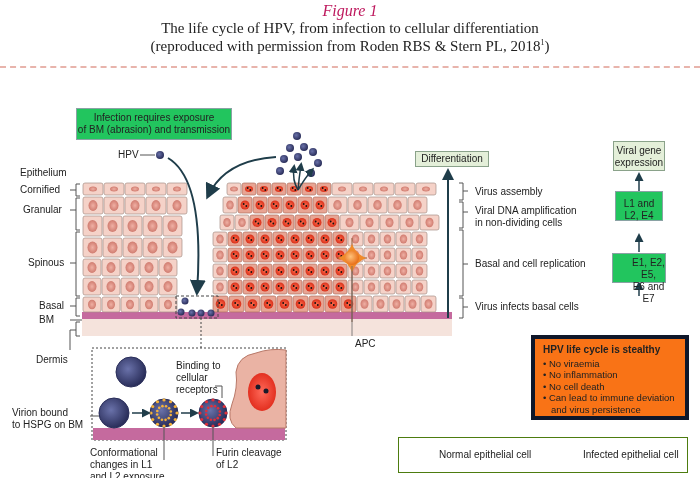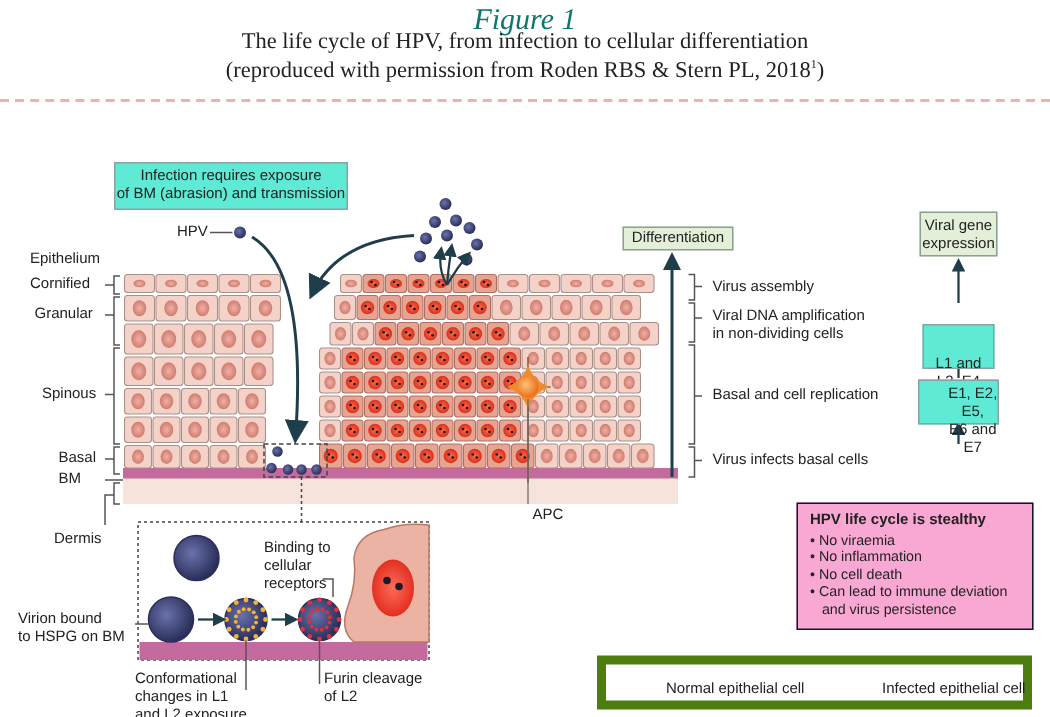--- a/index.html
+++ b/index.html
@@ -1,30 +1,30 @@
 <!DOCTYPE html>
 <html><head>
 <meta charset="utf-8">
 <style>
   html, body { margin:0; padding:0; background:#ffffff; }
   body { width:700px; height:478px; position:relative; overflow:hidden; font-family:"Liberation Sans", sans-serif; }
   .hdr { position:absolute; left:0; top:0; width:700px; text-align:center; font-family:"Liberation Serif", serif; color:#222; }
-  .fig-label { position:absolute; top:2px; left:0; width:700px; text-align:center; font-style:italic; color:#0f766e; font-size:20px; }
+  .fig-label { position:absolute; top:2px; left:0; width:700px; text-align:center; font-style:italic; color:#be185d; font-size:16px; }
   .title1 { position:absolute; top:20px; left:0; width:700px; text-align:center; font-size:15px; }
   .title2 { position:absolute; top:38px; left:0; width:700px; text-align:center; font-size:15px; }
   .title2 sup { font-size:8px; }
   .sep { position:absolute; top:66px; left:0; width:700px; border-top:2px dashed #e8b4ac; }
   svg { position:absolute; left:0; top:0; }
   .lbl { position:absolute; font-size:10px; color:#222; white-space:nowrap; line-height:12px; }
   .box { position:absolute; font-size:10px; color:#222; text-align:center; line-height:12px; box-sizing:border-box; }
-  .box-blue { background:#5eead4; border:1px solid #8aa2a4; }
+  .box-blue { background:#22c55e; border:1px solid #8aa2a4; }
   .box-green { background:#e4efd9; border:1px solid #8aa28a; }
-  .stealth { position:absolute; left:531px; top:335px; width:158px; height:85px; background:#f9a8d4; border:1px solid #0f172a; box-sizing:border-box; padding:5px 8px; font-size:9.5px; line-height:11.5px; color:#222; }
+  .stealth { position:absolute; left:531px; top:335px; width:158px; height:85px; background:#f97316; border:4px solid #0f172a; box-sizing:border-box; padding:5px 8px; font-size:9.5px; line-height:11.5px; color:#222; }
   .stealth .h { font-weight:bold; font-size:10px; margin-bottom:2px; }
-  .legend { position:absolute; left:398px; top:437px; width:290px; height:36px; border:6px solid #4d7c0f; box-sizing:border-box; background:#fff; }
+  .legend { position:absolute; left:398px; top:437px; width:290px; height:36px; border:1px solid #4d7c0f; box-sizing:border-box; background:#fff; }
   .legend .lbl { font-size:10px; }
 </style>
 </head>
 <body>
 
 <div class="hdr">
   <div class="fig-label">Figure 1</div>
   <div class="title1">The life cycle of HPV, from infection to cellular differentiation</div>
   <div class="title2"><span>(reproduced with permission from Roden RBS &amp; Stern PL, 2018</span><sup>1</sup><span>)</span></div>
 </div>
@@ -926,21 +926,21 @@
   <div>Viral DNA amplification</div>
   <div>in non-dividing cells</div>
 </div>
 <div class="lbl" style="left:475px;top:258px;">Basal and cell replication</div>
 <div class="lbl" style="left:475px;top:301px;">Virus infects basal cells</div>
 
 <div class="box box-green" style="left:613px;top:141px;width:52px;height:30px;padding-top:3px;">
   <div>Viral gene</div>
   <div>expression</div>
 </div>
-<div class="box box-blue" style="left:615px;top:216px;width:48px;height:30px;padding-top:20px;">
+<div class="box box-blue" style="left:615px;top:191px;width:48px;height:30px;padding-top:6px;">
   <div>L1 and</div>
   <div>L2, E4</div>
 </div>
 <div class="box box-blue" style="left:612px;top:253px;width:54px;height:30px;padding-top:3px;padding-left:19px;">
   <div>E1, E2, E5,</div>
   <div>E6 and E7</div>
 </div>
 <div class="box box-blue" style="left:613px;top:297px;width:52px;height:18px;padding-top:2px;margin-top:48px;">E1 and E2</div>
 
 <div class="lbl" style="left:12px;top:407px;">

